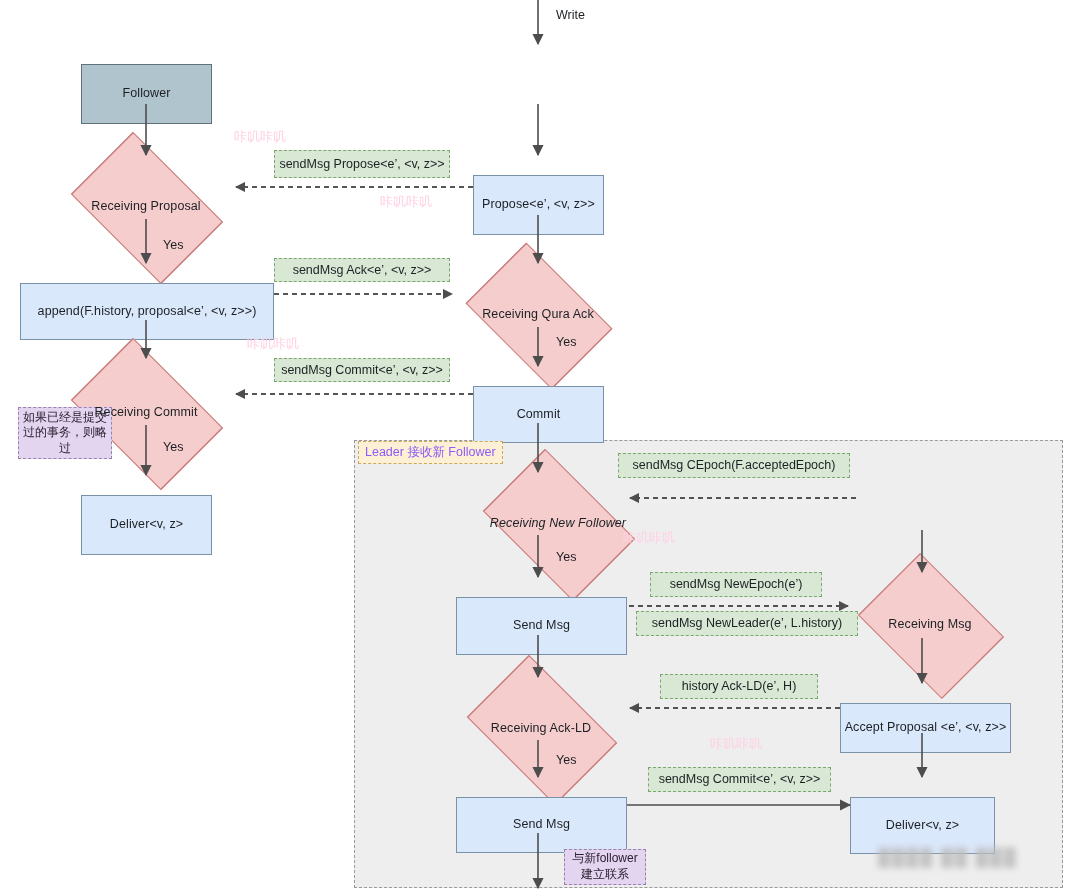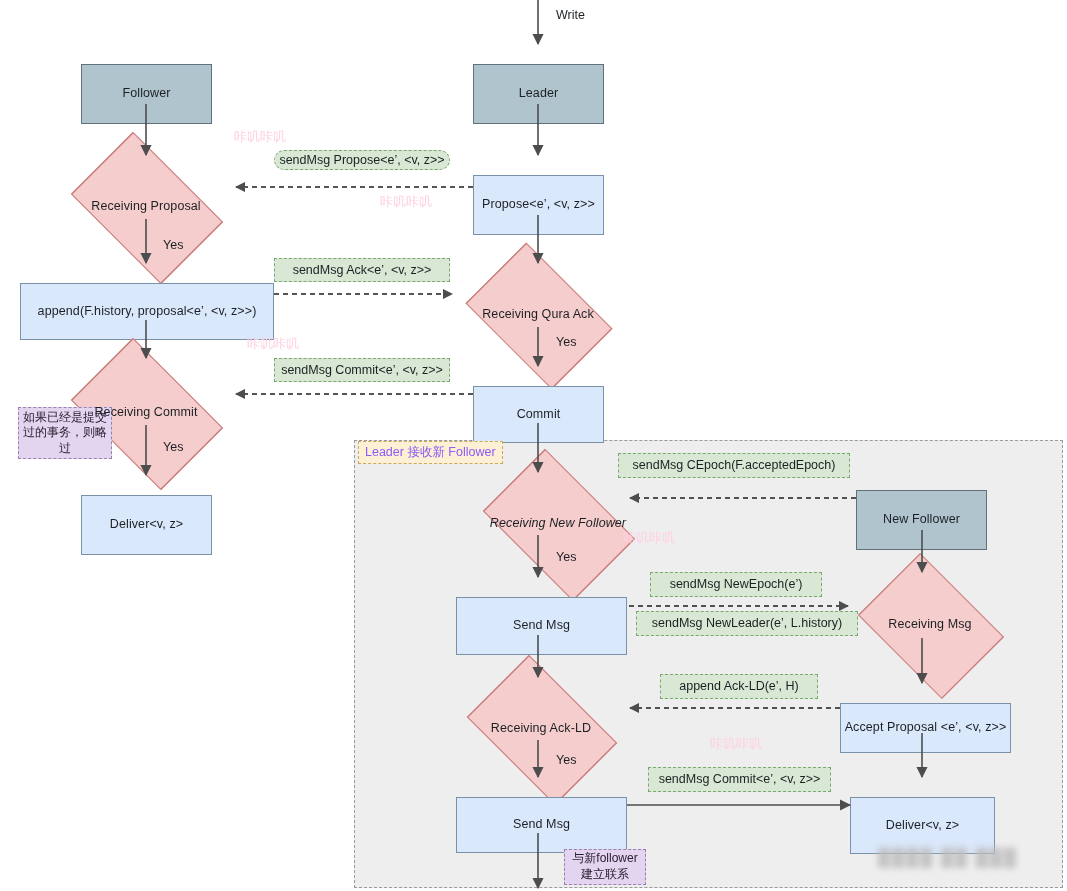--- a/index.html
+++ b/index.html
@@ -250,23 +250,20 @@
   </div>
 
   <div class="note" style="left:2px; top:407px; width:94px; height:52px;">
     <span>如果已经是提交过的事务，则略过</span>
   </div>
 
   <div class="node box" style="left:81px; top:475px; width:131px; height:60px;">
     <span>Deliver&lt;v, z&gt;</span>
   </div>
 
-  <div class="node box actor" style="left:473px; top:44px; width:131px; height:60px;">
-    <span>Leader</span>
-  </div>
 
   <div class="node box" style="left:473px; top:155px; width:131px; height:60px;">
     <span>Propose&lt;e’, &lt;v, z&gt;&gt;</span>
   </div>
 
   <div class="node diamond" style="left:452px; top:263px; width:172px; height:64px;">
     <span class="dshape" style="width:84px; height:84px; margin-left:-42px; margin-top:-42px; transform:rotate(45deg) scaleX(1.42);"></span>
     <span class="dlabel">Receiving Qura Ack</span>
   </div>
 
@@ -289,38 +286,35 @@
   </div>
 
   <div class="node box" style="left:456px; top:777px; width:171px; height:56px;">
     <span>Send Msg</span>
   </div>
 
   <div class="note" style="left:548px; top:849px; width:82px; height:36px;">
     <span>与新follower建立联系</span>
   </div>
 
-  <div class="node box actor" style="left:856px; top:470px; width:131px; height:60px;">
-    <span>New Follower</span>
-  </div>
 
   <div class="node diamond" style="left:848px; top:572px; width:164px; height:66px;">
     <span class="dshape" style="width:86px; height:86px; margin-left:-43px; margin-top:-43px; transform:rotate(45deg) scaleX(1.35);"></span>
     <span class="dlabel">Receiving Msg</span>
   </div>
 
   <div class="node box" style="left:840px; top:683px; width:171px; height:50px;">
     <span>Accept Proposal &lt;e’, &lt;v, z&gt;&gt;</span>
   </div>
 
   <div class="node box" style="left:850px; top:777px; width:145px; height:57px;">
     <span>Deliver&lt;v, z&gt;</span>
   </div>
 
-  <div class="msg" style="left:274px; top:150px; width:176px; height:20px;border-radius:11px;">
+  <div class="msg" style="left:274px; top:150px; width:176px; height:28px;">
     <span>sendMsg Propose&lt;e’, &lt;v, z&gt;&gt;</span>
   </div>
 
   <div class="msg" style="left:274px; top:258px; width:176px; height:24px;">
     <span>sendMsg Ack&lt;e’, &lt;v, z&gt;&gt;</span>
   </div>
 
   <div class="msg" style="left:274px; top:358px; width:176px; height:24px;">
     <span>sendMsg Commit&lt;e’, &lt;v, z&gt;&gt;</span>
   </div>
@@ -331,21 +325,21 @@
 
   <div class="msg" style="left:650px; top:572px; width:172px; height:25px;">
     <span>sendMsg NewEpoch(e’)</span>
   </div>
 
   <div class="msg" style="left:636px; top:611px; width:222px; height:25px;">
     <span>sendMsg NewLeader(e’, L.history)</span>
   </div>
 
   <div class="msg" style="left:660px; top:674px; width:158px; height:25px;">
-    <span>append Ack-LD(e’, H)</span>
+    <span>history Ack-LD(e’, H)</span>
   </div>
 
   <div class="msg" style="left:648px; top:767px; width:183px; height:25px;">
     <span>sendMsg Commit&lt;e’, &lt;v, z&gt;&gt;</span>
   </div>
 
   <div class="wm-blur" style="left:878px; top:848px;">████ ██ ███</div>
 
 </div>
 

